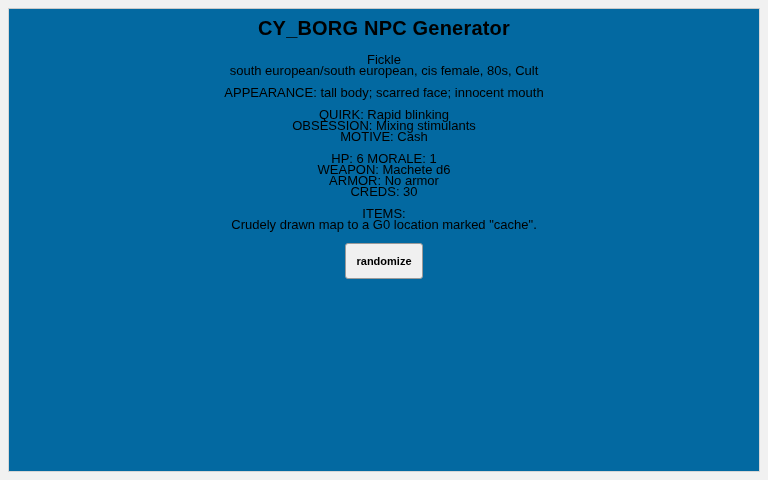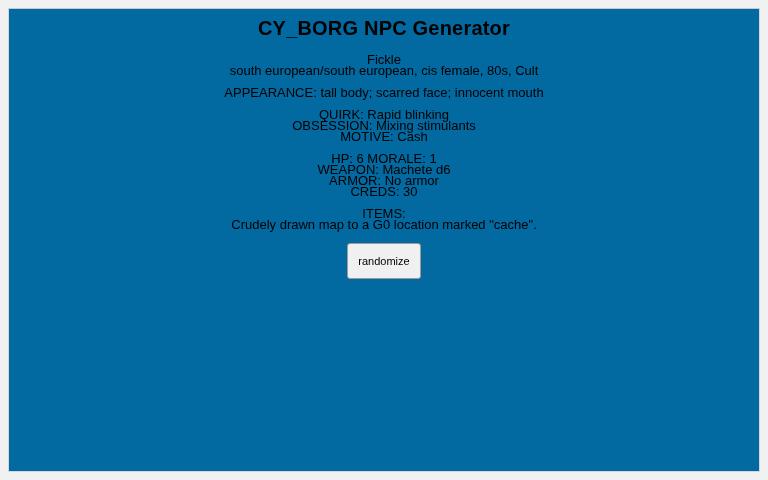--- a/index.html
+++ b/index.html
@@ -49,20 +49,21 @@
   button.randomize {
     font-family: "Liberation Sans", sans-serif;
     font-size: 11px;
     line-height: 12px;
     color: #000000;
     background: #f0f0f0;
     border: 1px solid #9a9a9a;
     border-radius: 3px;
     padding: 11px 10px;
     cursor: pointer;
+    font-weight: bold;
   }
 </style>
 </head>
 <body>
 
 <div class="panel">
 
   <h1 class="page-title">CY_BORG NPC Generator</h1>
 
   <p class="section">

